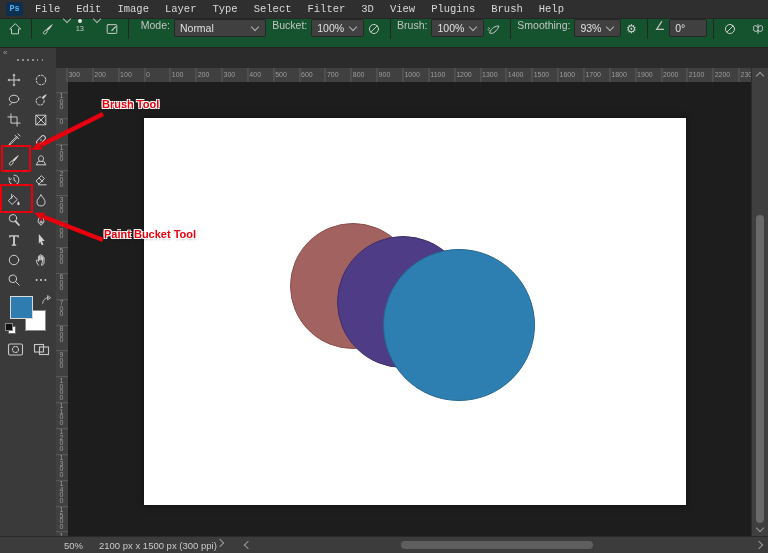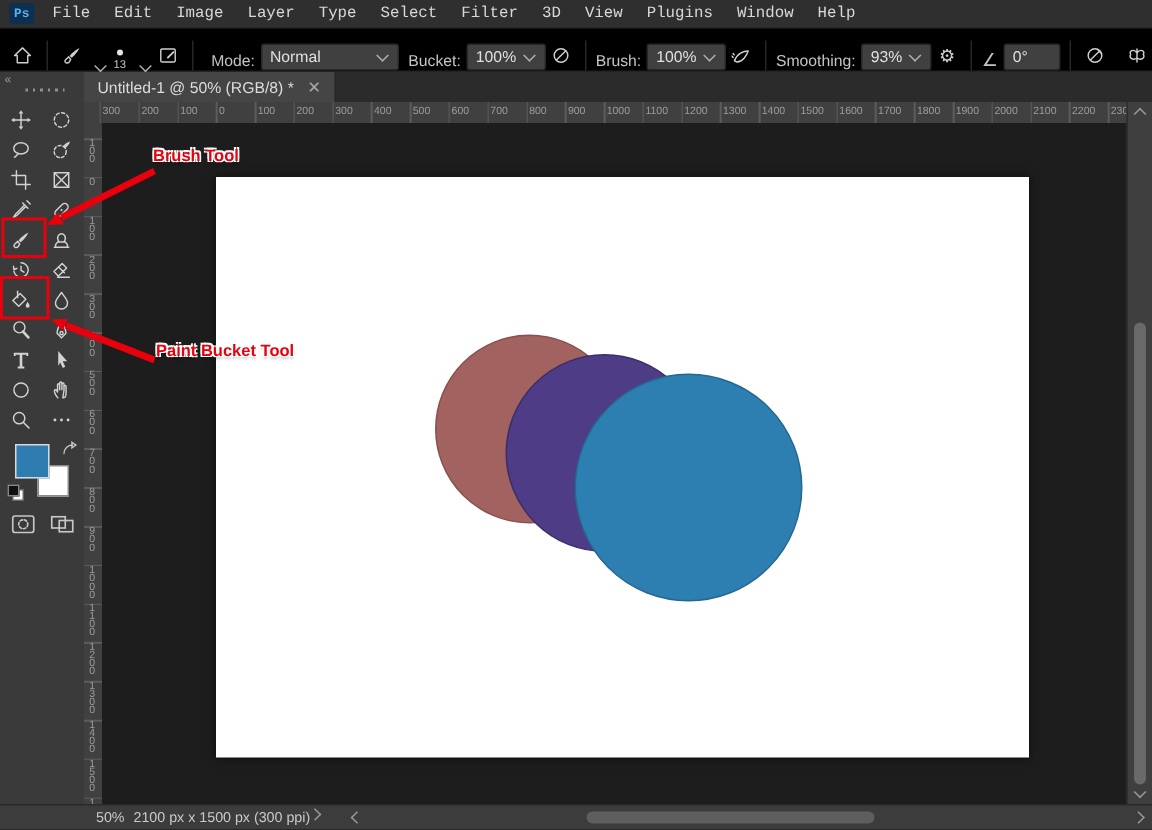--- a/index.html
+++ b/index.html
@@ -4,21 +4,21 @@
 <style>
   html,body{margin:0;padding:0;background:#222;}
   .app{position:relative;width:768px;height:553px;background:#323232;overflow:hidden;
        font-family:"Liberation Sans",sans-serif;-webkit-font-smoothing:antialiased;}
   
   .menubar{height:18px;display:flex;align-items:center;background:#2f2f2f;border-bottom:1px solid #262626;font-family:Liberation Mono, monospace;}
   .ps-logo{width:17px;height:14px;margin:0 4px 0 6px;background:#0e3050;color:#55b1f0;font-size:8.5px;
            font-weight:bold;display:flex;align-items:center;justify-content:center;border-radius:2px;}
   .menu-item{padding:0 8px;font-size:10.5px;color:#d8d8d8;line-height:18px;cursor:default;}
   
-  .optionsbar{height:28px;display:flex;align-items:flex-end;background:#000000;border-bottom:1px solid #232323;padding-left:5px;}
+  .optionsbar{height:28px;display:flex;align-items:flex-start;background:#14532d;border-bottom:1px solid #232323;padding-left:5px;}
   .opt-sep{width:1px;height:20px;background:#262626;margin:0 6px;flex:none;}
   .opt-icon{color:#cfcfcf;display:flex;align-items:center;justify-content:center;width:20px;height:20px;flex:none;}
   .opt-icon svg{width:14px;height:14px;stroke:currentColor;fill:none;stroke-width:1.1;stroke-linecap:round;stroke-linejoin:round;}
   .opt-icon svg [data-f]{fill:currentColor;stroke:none;}
   .opt-label{font-size:10.5px;color:#c4c4c4;margin:0 4px 0 6px;white-space:nowrap;}
   .opt-field{height:16px;background:#404040;border:1px solid #272727;border-radius:2px;display:flex;
              align-items:center;padding:0 5px;font-size:10.5px;color:#e0e0e0;white-space:nowrap;}
   .chev{display:inline-block;width:5px;height:5px;border-right:1px solid #b0b0b0;border-bottom:1px solid #b0b0b0;
         transform:rotate(45deg);margin:-3px 2px 0 6px;flex:none;}
   .brush-preview{display:flex;flex-direction:column;align-items:center;justify-content:center;width:22px;color:#d0d0d0;}
@@ -78,21 +78,21 @@
   
   .annot-overlay{position:absolute;left:0;top:0;width:100%;height:100%;pointer-events:none;z-index:40;}
   .annot-label{position:absolute;font-size:11px;font-weight:bold;color:var(--annot,#e8000d);z-index:41;pointer-events:none;
      text-shadow:-1px -1px 0 #fff,1px -1px 0 #fff,-1px 1px 0 #fff,1px 1px 0 #fff,0 2px 2px rgba(0,0,0,.25);}
   .al-brush{left:102px;top:30px;text-align:center;}
   .al-bucket{left:104px;top:160px;}
   
   .statusbar{position:absolute;left:0;bottom:0;right:0;height:16px;background:#3c3c3c;border-top:1px solid #2a2a2a;
              display:flex;align-items:center;font-size:9.5px;color:#c9c9c9;}
   .sb-zoom{margin-left:64px;}
-  .sb-doc{margin-left:6px;display:flex;align-items:flex-start;}
+  .sb-doc{margin-left:16px;display:flex;align-items:flex-start;}
   .sb-chev{display:inline-block;width:5px;height:5px;border-right:1px solid #9a9a9a;border-bottom:1px solid #9a9a9a;}
   .sb-next{transform:rotate(-45deg);}
   .sb-left{transform:rotate(135deg);margin-left:22px;}
   .sb-right{transform:rotate(-45deg);margin-right:6px;}
   .hscroll{position:relative;flex:1;height:100%;}
   .hthumb{position:absolute;left:150px;top:4px;width:192px;height:8px;background:#5e5e5e;border-radius:4px;}
 </style>
 </head>
 <body>
 
@@ -103,21 +103,21 @@
     <div class="menu-item">File</div>
     <div class="menu-item">Edit</div>
     <div class="menu-item">Image</div>
     <div class="menu-item">Layer</div>
     <div class="menu-item">Type</div>
     <div class="menu-item">Select</div>
     <div class="menu-item">Filter</div>
     <div class="menu-item">3D</div>
     <div class="menu-item">View</div>
     <div class="menu-item">Plugins</div>
-    <div class="menu-item">Window</div>
+    <div class="menu-item">Brush</div>
     <div class="menu-item">Help</div>
   </div>
 
   <div class="optionsbar">
     <div class="opt-icon">
       <svg viewBox="0 0 16 16">
           <path d="M8 2.2 2 8h2v5.5h8V8h2z"></path>
         </svg>
     </div>
     <div class="opt-sep"></div>
@@ -191,24 +191,20 @@
       <svg viewBox="0 0 16 16">
           <path d="M8 3v10M8 6C5.5 2.5 1.5 4.5 3.2 7.2 1.5 9.5 4.5 12 8 10m0-4c2.5-3.5 6.5-1.5 4.8 1.2C14.5 9.5 11.5 12 8 10"></path>
         </svg>
     </div>
   </div>
 
   <div class="tabrow">
     <div class="tab-stub">
       <span class="collapse">«</span>
       <div class="grip"></div>
-    </div>
-    <div class="tab">
-      <span>Untitled-1 @ 50% (RGB/8) *</span>
-      <span class="tab-close">✕</span>
     </div>
     <div class="tabrest"></div>
   </div>
 
   <div class="main">
 
     <div class="tools">
       <div class="tool-grid">
         <div class="tool" title="move">
           <svg viewBox="0 0 16 16">

